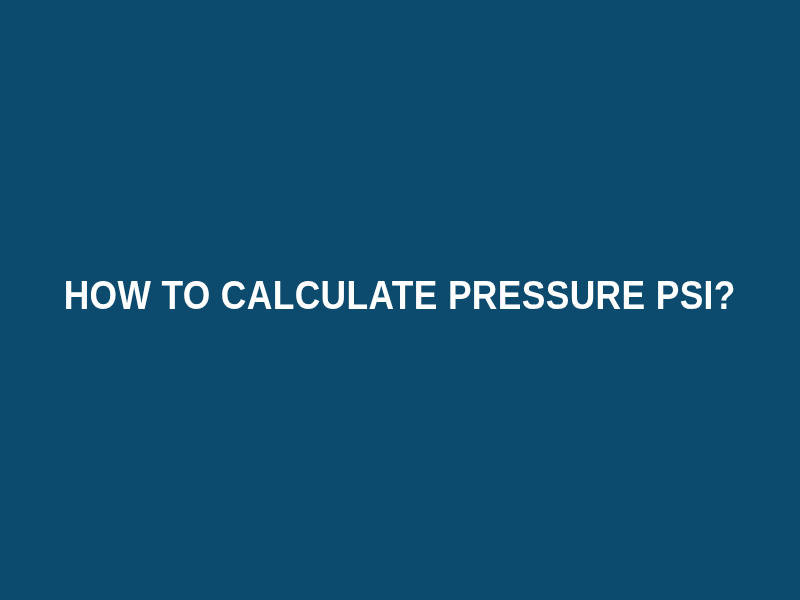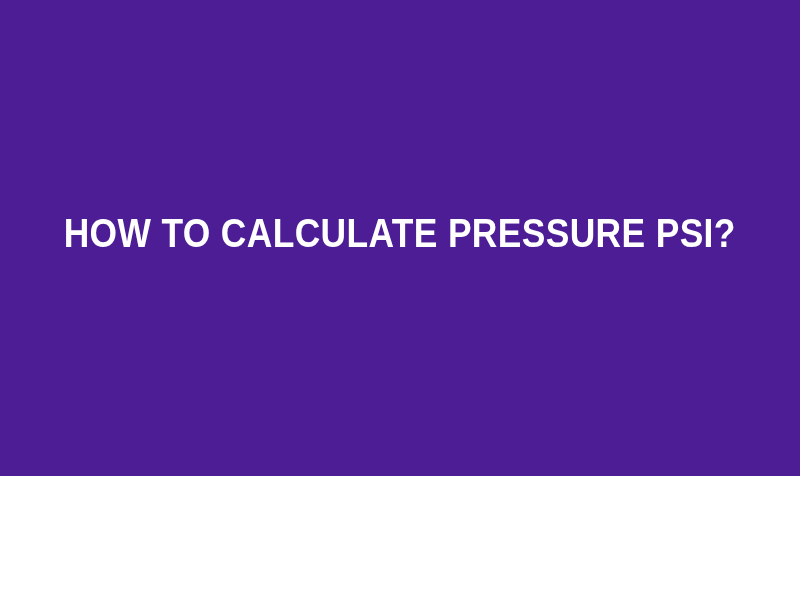--- a/index.html
+++ b/index.html
@@ -52,21 +52,21 @@
     white-space: nowrap;
     
     transform: scaleX(0.885);
     transform-origin: center center;
     -webkit-font-smoothing: antialiased;
   }
 </style>
 </head>
 <body>
 
-<div class="hero-card" style="background: #4c1d95; width: 800px; height: 476px;">
+<div class="hero-card" style="background: #0c4a6e; width: 800px; height: 600px;">
 
   <div class="hero-inner">
 
     <h1 class="hero-title" style="color: rgb(255, 255, 255);">HOW TO CALCULATE PRESSURE PSI?</h1>
 
   </div>
 
 </div>
 
 </body></html>

